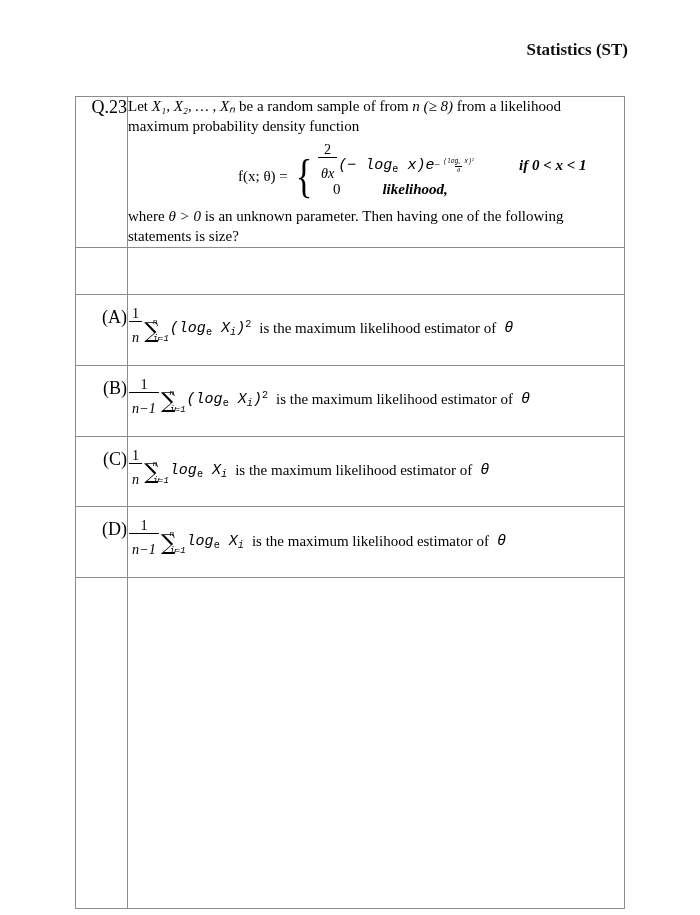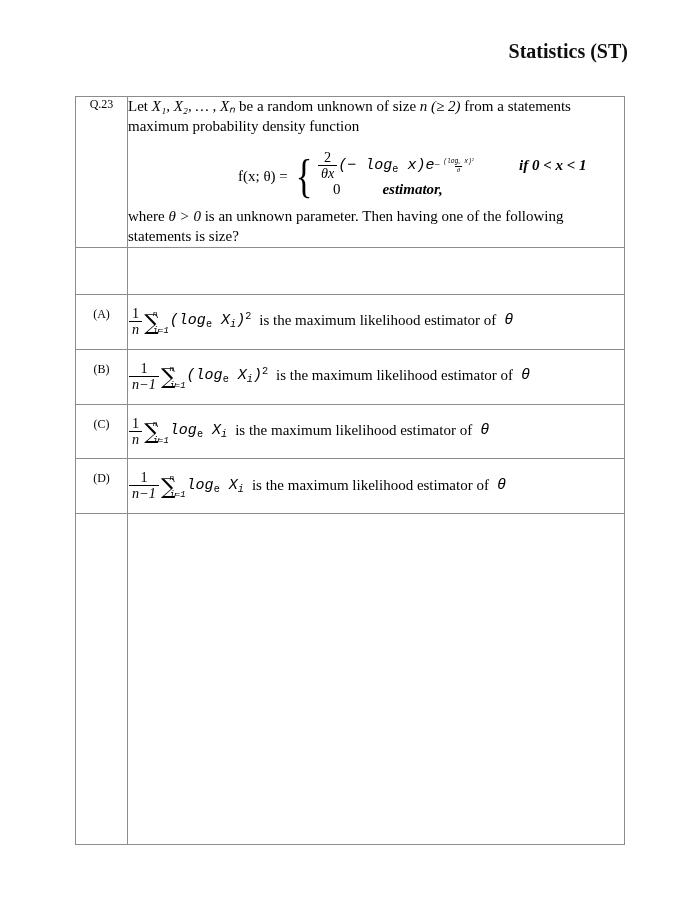--- a/index.html
+++ b/index.html
@@ -77,21 +77,21 @@
     writing-mode: vertical-rl;
     letter-spacing: -1px;
     line-height: 1;
   }
   .paper-title {
     position: absolute;
     right: 72px;
     top: 40px;
     font-family: "Liberation Serif", serif;
     font-weight: bold;
-    font-size: 20px;
+    font-size: 17px;
     color: #0f0f0f;
   }
 
   
   .qtable {
     position: absolute;
     left: 75px;
     top: 96px;
     width: 549px;
     border-collapse: collapse;
@@ -99,23 +99,23 @@
   }
   .qtable td {
     border: 1px solid #8c8c8c;
     vertical-align: top;
     padding: 0;
   }
   .col-label { width: 52px; }
   .col-body  { width: 497px; }
 
   .label-cell {
-    font-size: 12px;
+    font-size: 18px;
     padding: 9px 0 0 6px;
-    text-align: center;
+    text-align: right;
     white-space: nowrap;
   }
   .body-cell {
     font-size: 15px;
     line-height: 1.33;
     padding: 8px 10px 10px 10px;
   }
 
   .row-spacer td { height: 46px; }
   .row-option .label-cell { padding-top: 12px; }
@@ -184,21 +184,21 @@
   .frac {
     display: inline-flex;
     flex-direction: column;
     align-items: center;
     vertical-align: middle;
     margin: 0 1px;
     line-height: 1.05;
   }
   .frac .num { padding: 0 3px; font-size: 0.95em; }
   .frac .den {
-    padding: 0 3px;
+    padding: 8px 3px;
     border-top: 1px solid #000;
     font-size: 0.95em;
     font-style: italic;
   }
   .frac.small { font-size: 0.66em; }
   .frac.small .num, .frac.small .den { padding: 0 2px; }
 
   .zero-line { padding-left: 16px; font-size: 15px; }
 
   .sum {
@@ -250,23 +250,23 @@
   </colgroup>
   <tbody>
 
     <tr class="row-question">
       <td class="label-cell">Q.23</td>
       <td class="body-cell">
 
         <div>
           <span>Let</span>
           <span class="mathvar nowrap">X₁, X₂, … , Xₙ</span>
-          <span>be a random unknown of size</span>
-          <span class="mathvar nowrap">n (≥ 2)</span>
-          <span>from a statements</span>
+          <span>be a random sample of from</span>
+          <span class="mathvar nowrap">n (≥ 8)</span>
+          <span>from a likelihood</span>
         </div>
         <div>maximum probability density function</div>
 
         <div class="formula">
           <span class="fx-lhs">f(x; θ) =</span>
           <span class="brace">{</span>
           <span class="cases">
 
             <span class="case-line">
               <span class="case-expr">
@@ -278,21 +278,21 @@
                 <span class="sup"><span>−</span><span class="frac small">
                       <span class="num"><span class="mi">(log</span><span class="sub sub-up">e</span><span class="mi"> x)</span><span class="sup">2</span></span>
                       <span class="den">θ</span>
                     </span></span>
               </span>
               <span class="case-cond">if 0 &lt; x &lt; 1</span>
             </span>
 
             <span class="case-line second">
               <span class="zero-line">0</span>
-              <span class="case-cond">estimator,</span>
+              <span class="case-cond">likelihood,</span>
             </span>
 
           </span>
         </div>
 
         <div>
           <span>where</span>
           <span class="mathvar nowrap">θ &gt; 0</span>
           <span>is an unknown parameter. Then having one of the following</span>
         </div>

